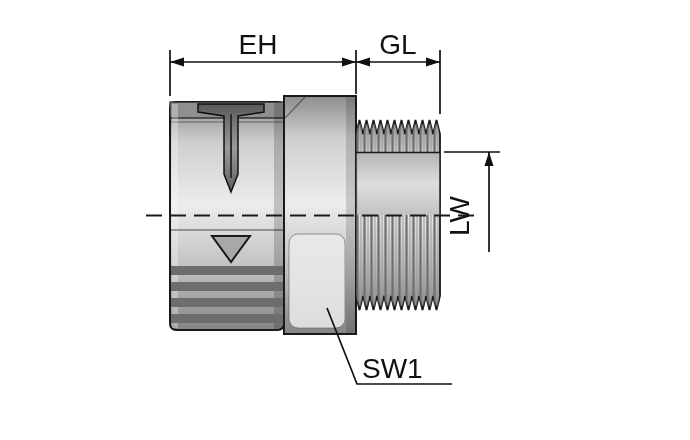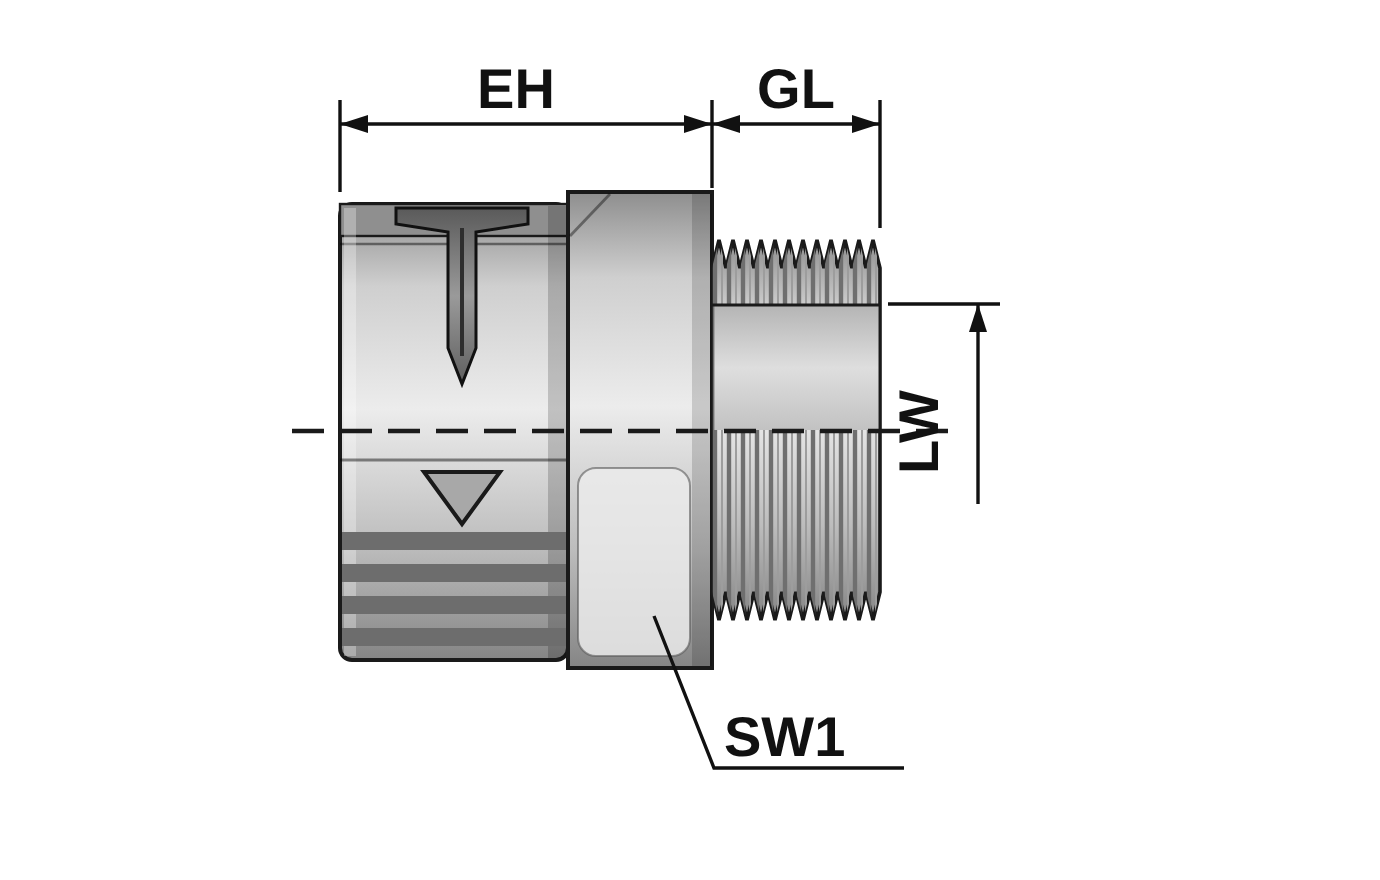--- a/index.html
+++ b/index.html
@@ -2,21 +2,20 @@
 <html><head>
 <meta charset="utf-8">
 <style>
   html,body{margin:0;padding:0;background:#fff;}
   .canvas{
     position:relative;
     width:690px;height:440px;
     background:#5eead4;
     font-family:"Liberation Sans", sans-serif;
     overflow:hidden;
-    font-weight:bold;
   }
   svg{display:block;}
   text{
     font-family:"Liberation Sans", sans-serif;
     font-size:28px;
     fill:#111111;
   }
   .dim line, .dim polyline{stroke:#111;stroke-width:1.7;fill:none;}
   .dim polygon{fill:#111;stroke:none;}
 </style>

